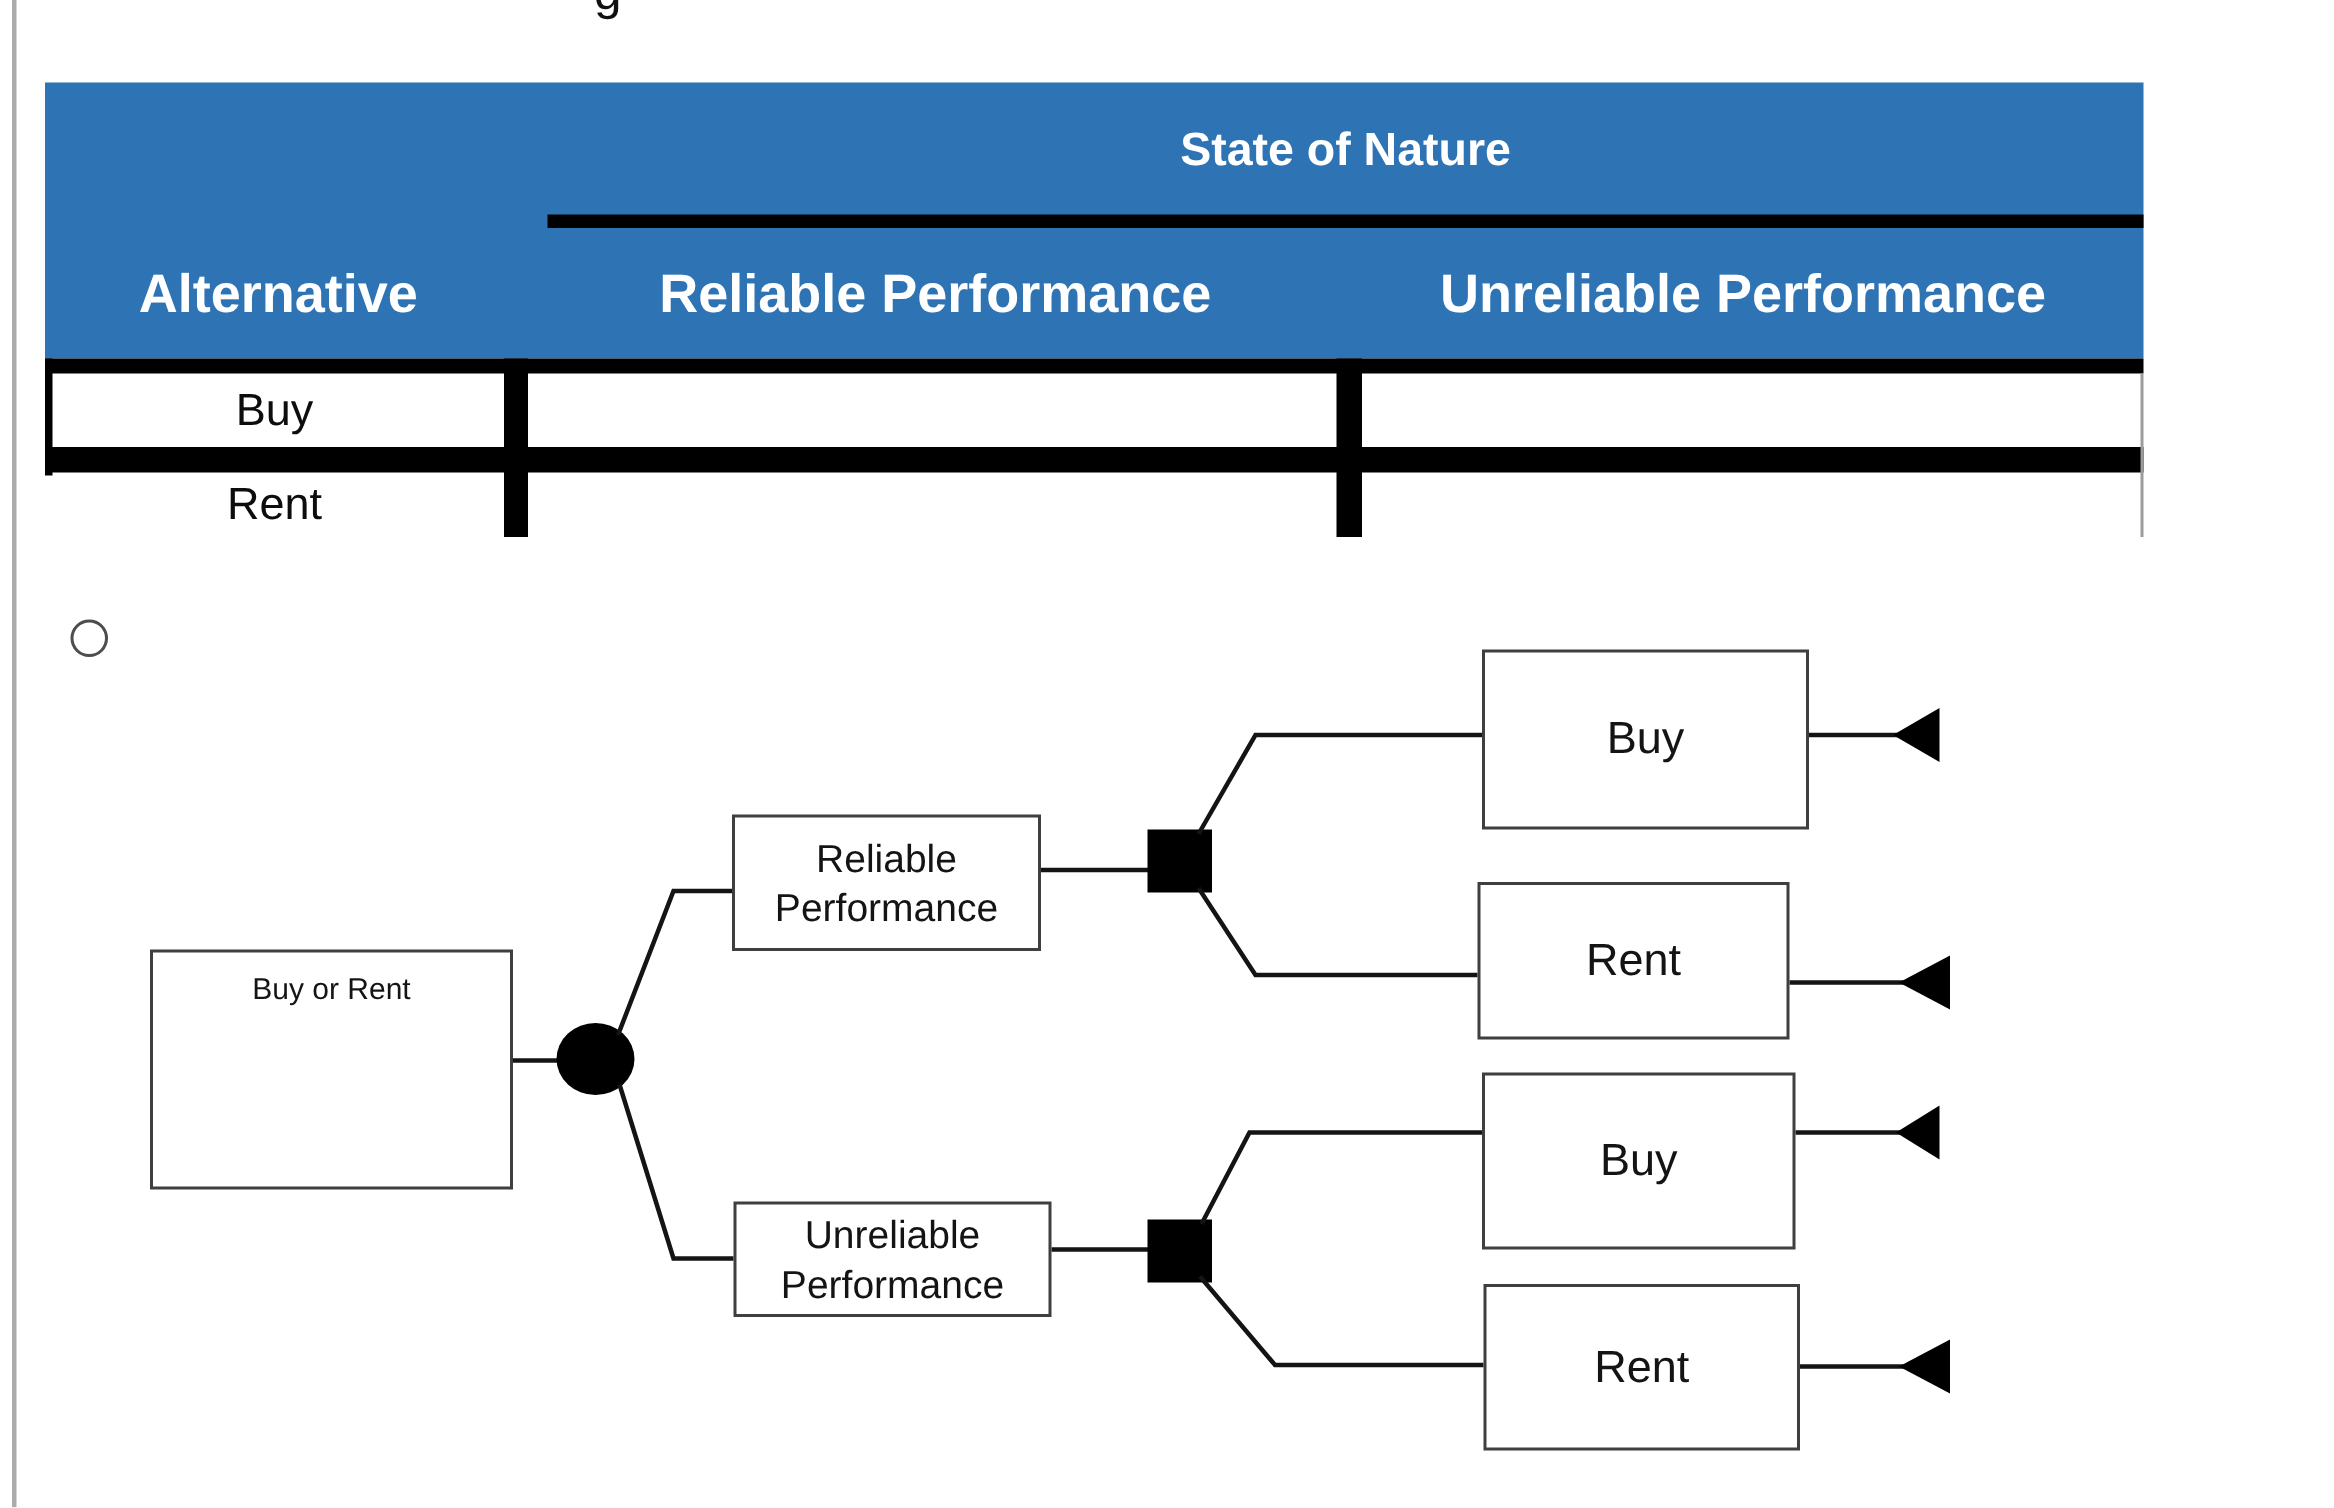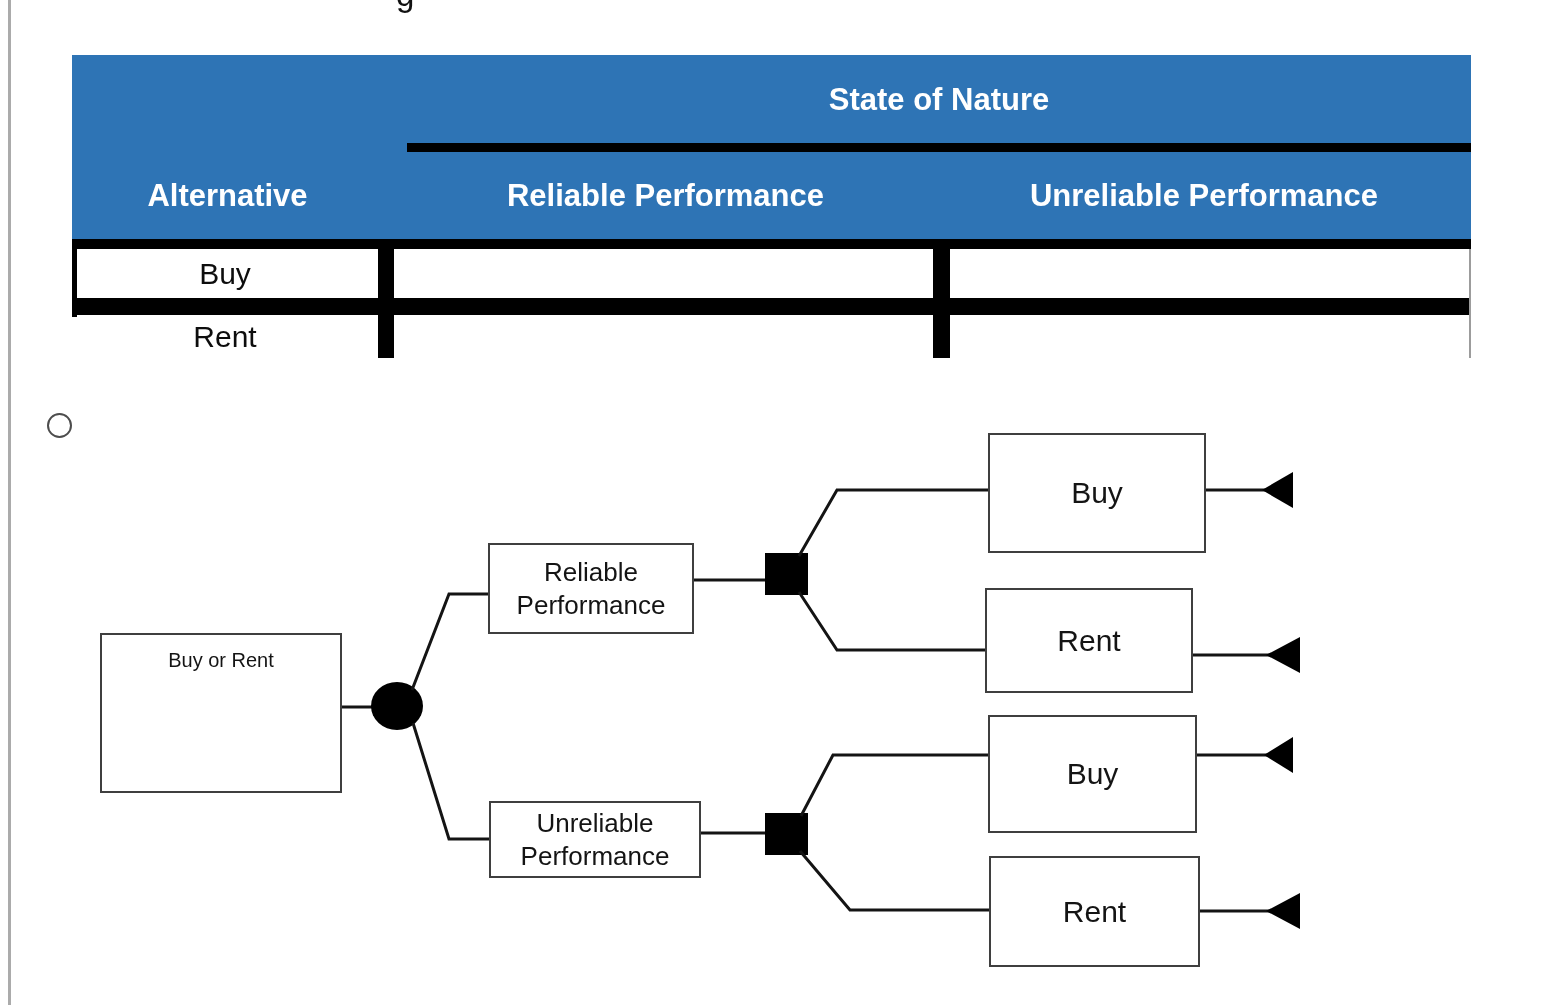--- a/index.html
+++ b/index.html
@@ -30,21 +30,21 @@
     left: 396px; top: -22px;
     font-size: 33px;
     color: #111;
     line-height: 1;
   }
 
   
   .payoff-table {
     position: absolute;
     left: 30px; top: 55px;
-    width: 1399px; height: 303px; margin-left: 42px;
+    width: 1399px; height: 303px;
   }
   .blue-band {
     position: absolute;
     left: 0; top: 0;
     width: 1399px; height: 184px;
     background: #2E74B5;
   }
   .span-header {
     position: absolute;
     left: 335px; top: 18px;
@@ -55,21 +55,21 @@
   .span-underline {
     position: absolute;
     left: 335px; top: 88px;
     width: 1064px; height: 9px;
     background: #000000;
   }
   .col-head {
     position: absolute;
     top: 114px; height: 54px;
     display: flex; align-items: center; justify-content: center;
-    color: #ffffff; font-size: 31px; font-weight: bold;
+    color: #ffffff; font-size: 36px; font-weight: bold;
   }
   .col-head.c1 { left: 0; width: 311px; }
   .col-head.c2 { left: 326px; width: 535px; }
   .col-head.c3 { left: 865px; width: 534px; }
 
   .hline1 { position: absolute; left: 0; top: 184px; width: 1399px; height: 10px; background: #000; }
   .hline2 { position: absolute; left: 0; top: 243px; width: 1399px; height: 17px; background: #000; }
   .vbar1  { position: absolute; left: 306px; top: 184px; width: 16px; height: 119px; background: #000; }
   .vbar2  { position: absolute; left: 861px; top: 184px; width: 17px; height: 119px; background: #000; }
   .left-edge  { position: absolute; left: 0; top: 184px; width: 5px; height: 78px; background: #000; }

